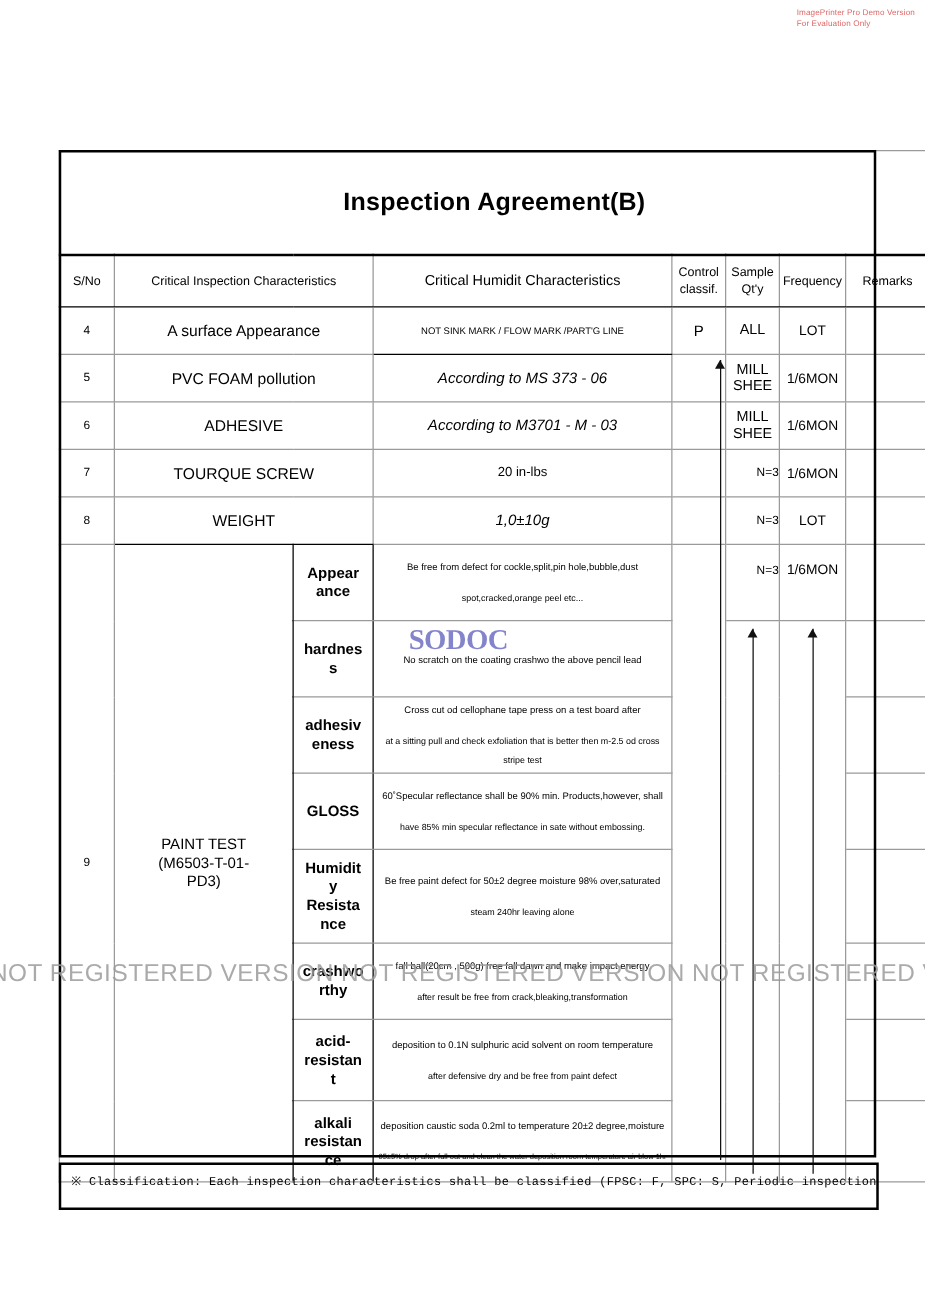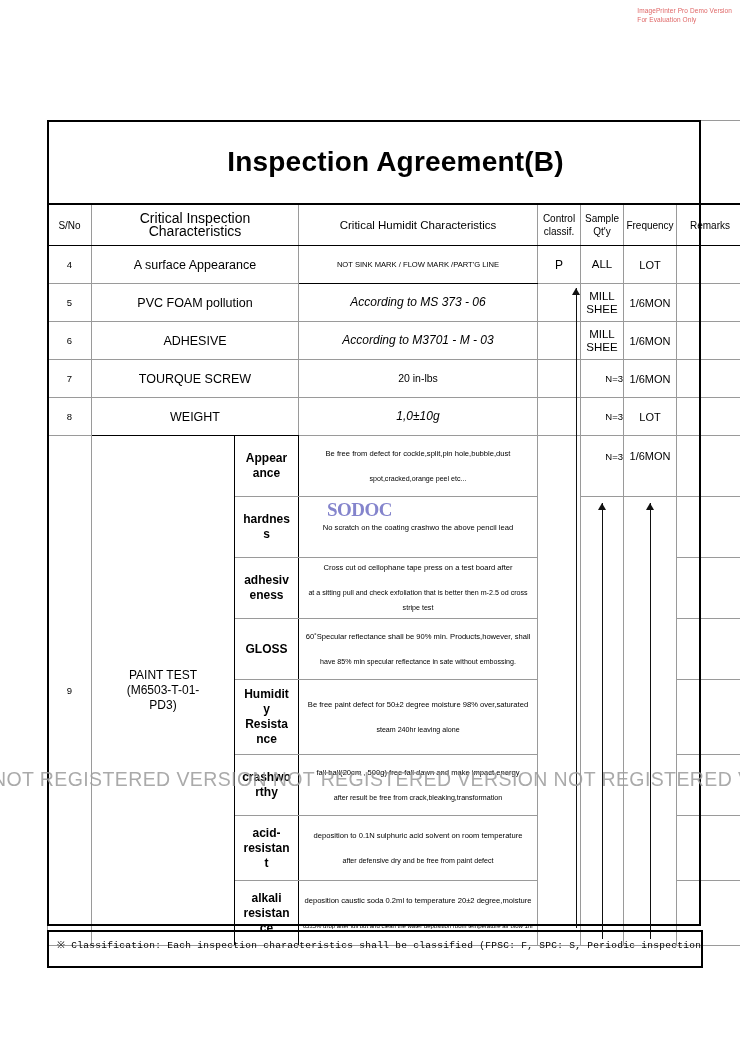--- a/index.html
+++ b/index.html
@@ -64,35 +64,35 @@
     box-sizing: border-box;
   }
 
   
   .title-cell {
     height: 82px;
     text-align: center;
     border-bottom: 2px solid #000 !important;
   }
   .title-text {
-    font-size: 28px;
+    font-size: 20px;
     font-weight: bold;
     letter-spacing: 0.2px;
     margin-top: 35px;
   }
 
   
   .hdr {
     height: 40px;
     text-align: center;
     font-size: 11.5px;
     line-height: 13px;
     border-bottom: 1.6px solid #000 !important;
   }
-  .hdr.small { font-size: 14px; margin-top: 12px; }
+  .hdr.small { font-size: 10px; margin-top: 12px; }
   .hdr.med   { font-size: 10px; }
 
   
   .sno {
     text-align: center;
     vertical-align: bottom;
     font-size: 9.5px;
     padding-bottom: 5px;
   }
   .cic {
@@ -180,21 +180,21 @@
     padding: 6px 0 0 8px;
   }
 
   
   .wm-sodoc {
     position: absolute;
     left: 327px;
     top: 499px;
     font-family: "Liberation Serif", serif;
     font-weight: bold;
-    font-size: 19px;
+    font-size: 23px;
     color: #7a7ac8;
     letter-spacing: -0.5px;
     pointer-events: none;
     opacity: 0.92;
   }
   .wm-notreg {
     position: absolute;
     left: -8px;
     top: 768px;
     width: 780px;

